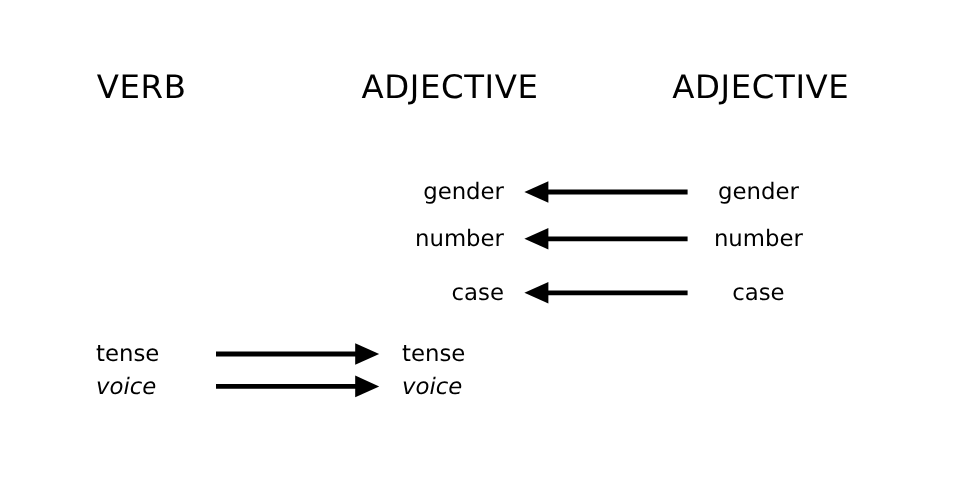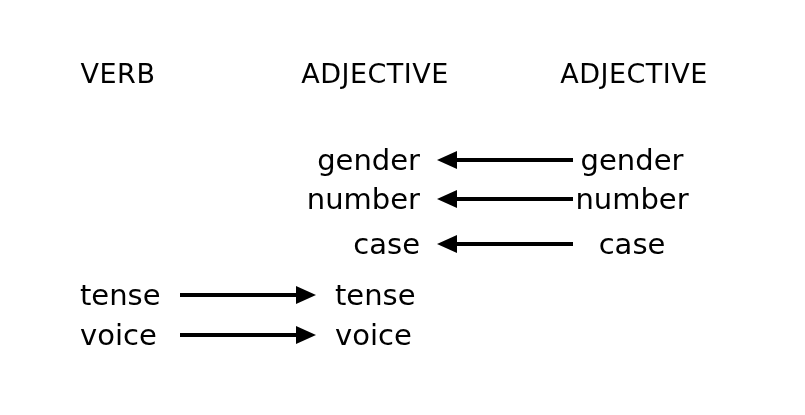--- a/index.html
+++ b/index.html
@@ -43,21 +43,21 @@
   
   .row {
     position: absolute;
     left: 0;
     width: 805px;
     height: 34px;
   }
 
   .cell {
     position: absolute;
-    font-size: 29px;
+    font-size: 19px;
     font-weight: 400;
     line-height: 34px;
     white-space: nowrap;
     color: #000000;
   }
 
   
   .cell-left {
     left: 80px;
     text-align: left;
@@ -154,21 +154,21 @@
     <div class="arrow arrow-right" style="top:5px;">
       <svg width="136" height="24" viewBox="0 0 136 24" aria-hidden="true">
         <line x1="0" y1="12" x2="118" y2="12" stroke="#000000" stroke-width="4"></line>
         <polygon points="136,12 116,3 116,21" fill="#000000"></polygon>
       </svg>
     </div>
 
     <div class="cell cell-mid-left">tense</div>
   </div>
 
-  <div class="row" style="top:318px;">
+  <div class="row" style="top:305px;font-style:italic;">
     <div class="cell cell-left">voice</div>
 
     <div class="arrow arrow-right" style="top:5px;">
       <svg width="136" height="24" viewBox="0 0 136 24" aria-hidden="true">
         <line x1="0" y1="12" x2="118" y2="12" stroke="#000000" stroke-width="4"></line>
         <polygon points="136,12 116,3 116,21" fill="#000000"></polygon>
       </svg>
     </div>
 
     <div class="cell cell-mid-left">voice</div>

